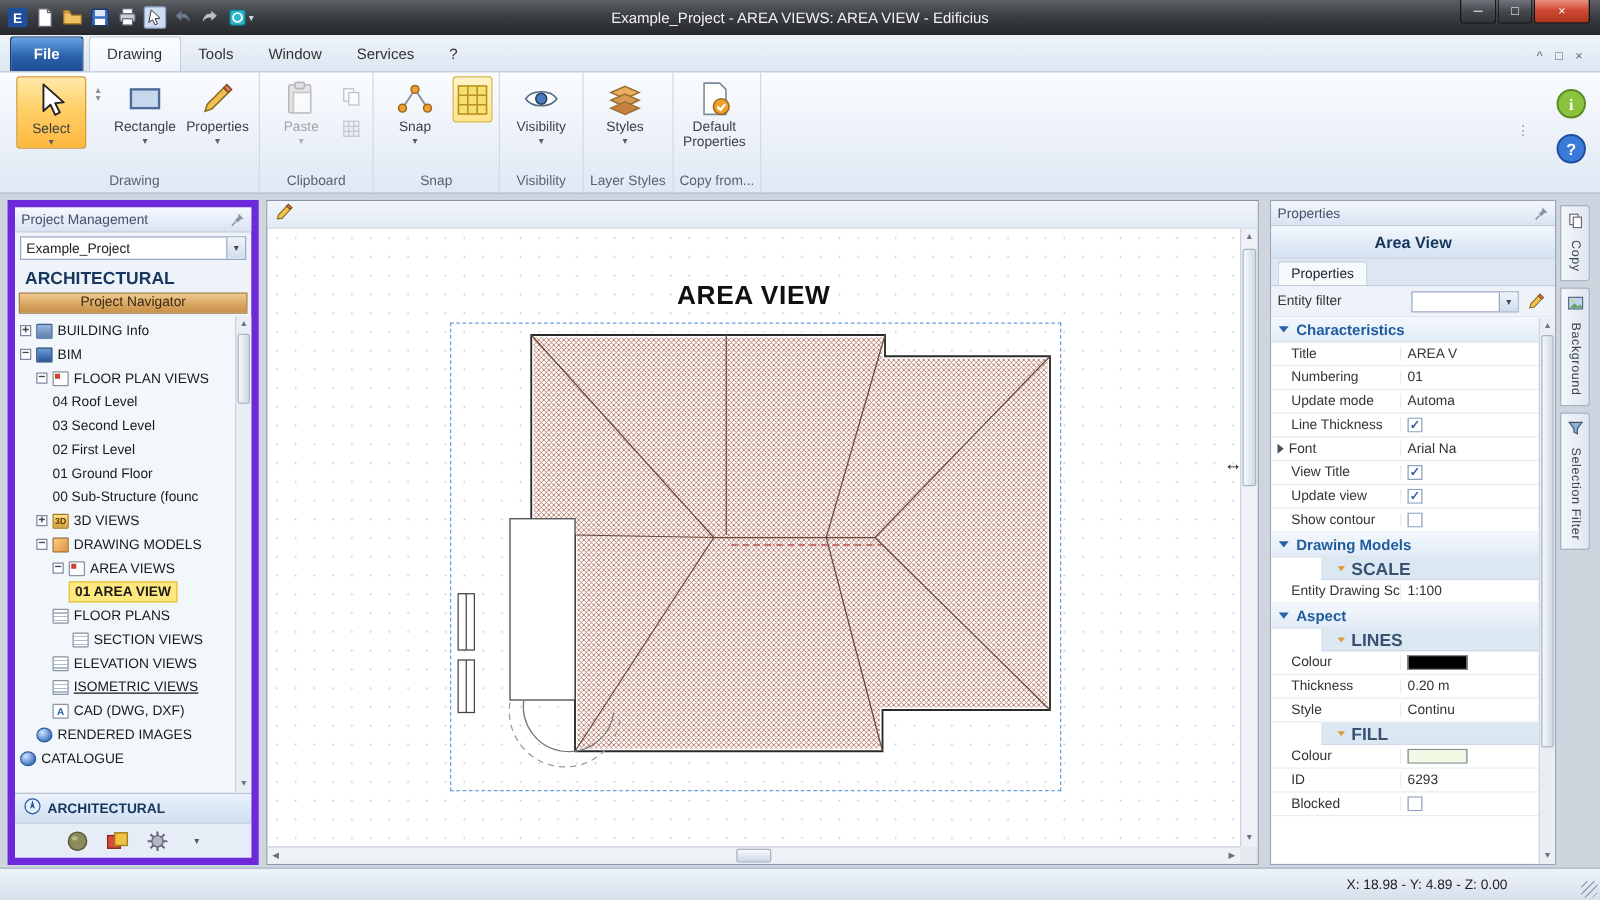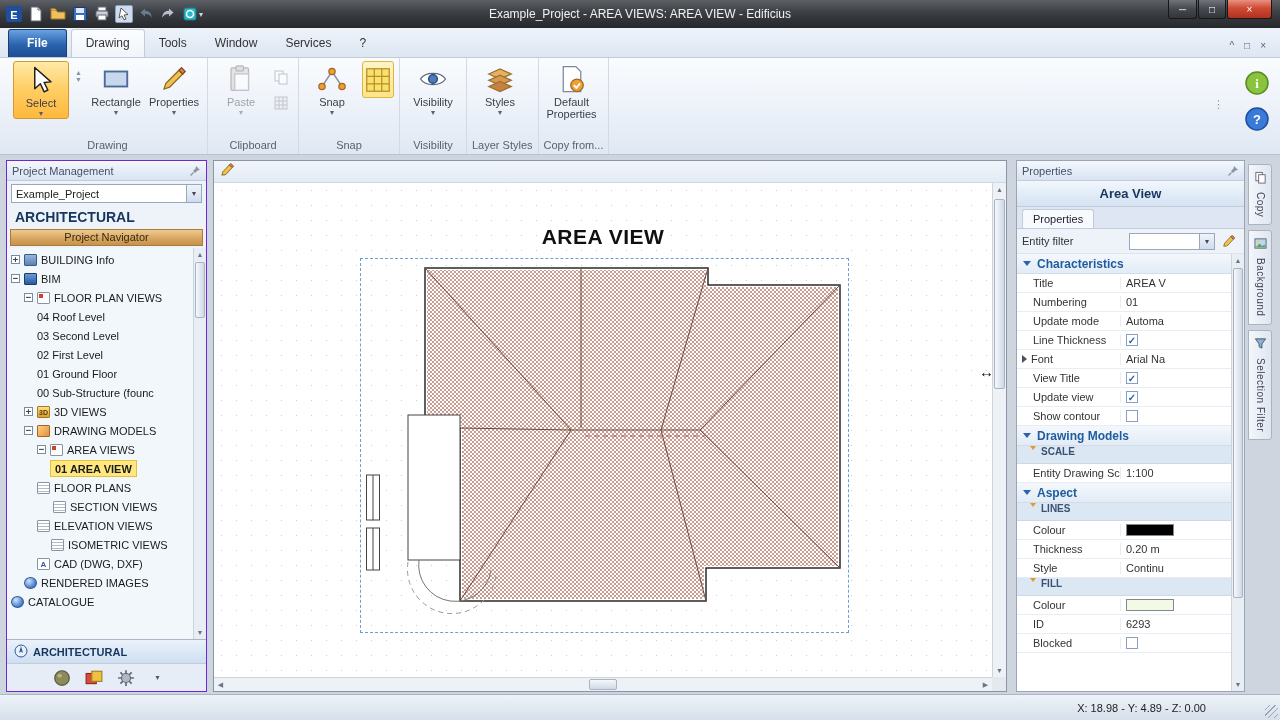--- a/index.html
+++ b/index.html
@@ -67,21 +67,21 @@
   .pin svg { width:12px; height:12px; }
   .mini-scroll { position:absolute; right:0; top:0; bottom:0; width:13px; background:#e9eef5;
     border-left:1px solid #cdd4de; }
   .sb-arrow { height:13px; font-size:7px; color:#6a7484; text-align:center; line-height:13px; }
   .sb-arrow.bottom { position:absolute; bottom:0; left:0; right:0; }
   .sb-thumb { position:absolute; left:1px; right:1px; border:1px solid #a8b4c4; border-radius:2px;
     background:linear-gradient(90deg,#f6f9fc,#cfd8e4); }
 
   
   #left-panel { position:absolute; left:6px; top:160px; width:201px; height:532px;
-    background:#eef3fa; border:1px solid #6d28d9; display:flex; flex-direction:column; }
+    background:#eef3fa; border:6px solid #6d28d9; display:flex; flex-direction:column; }
   .proj-select { margin:3px 4px 2px; height:19px; background:#fff; border:1px solid #98a8c0;
     display:flex; align-items:center; font-size:11px; padding-left:4px; color:#222; }
   .proj-caret { margin-left:auto; width:15px; height:100%; background:linear-gradient(#f0f4fa,#cfdcee);
     border-left:1px solid #98a8c0; display:flex; align-items:center; justify-content:center; font-size:8px; color:#445; }
   .arch-title { font-size:14px; font-weight:bold; color:#17365d; padding:4px 8px 3px; }
   .nav-btn { margin:1px 3px 2px; height:17px; background:linear-gradient(#eecb90,#d6a45f 60%,#c8924a);
     border:1px solid #a87c3a; font-size:11px; color:#3a2a12; text-align:center; line-height:15px; }
   .tree { flex:1; position:relative; overflow:hidden; background:#f2f7fc; font-size:11px; }
   .tree-inner { position:absolute; left:0; right:14px; top:2px; }
   .tree-row { height:19px; display:flex; align-items:center; white-space:nowrap; color:#1a1a1a; overflow:hidden; }
@@ -141,22 +141,22 @@
     color:#333; border-bottom:1px solid #dde4ee; background:#eef3fa; }
   .filter-select { width:86px; height:17px; background:#fff; border:1px solid #98a8c0; margin-left:auto;
     display:flex; align-items:center; }
   .filter-edit { width:20px; height:18px; display:flex; align-items:center; justify-content:center; }
   .filter-edit svg { width:14px; height:14px; }
   .rp-body { flex:1; position:relative; overflow:hidden; background:#fff; }
   .rp-rows { position:absolute; left:0; right:13px; top:0; }
   .prop-section { height:20px; display:flex; align-items:center; gap:6px; padding-left:6px;
     background:linear-gradient(#f4f8fd,#e2ebf6); border-bottom:1px solid #d4dce8;
     font-size:12px; font-weight:bold; color:#1f5c9e; }
-  .prop-sub { height:18px; display:flex; gap:5px; padding-left:13px;
-    background:#dce7f4; border-bottom:1px solid #cdd8e6; font-size:10px; font-weight:bold; color:#3a5272; }
+  .prop-sub { height:18px; display:flex; align-items:center; gap:5px; padding-left:13px;
+    background:#dce7f4; border-bottom:1px solid #cdd8e6; font-size:14px; font-weight:bold; color:#3a5272;margin-left:40px; }
   .prop-row { height:19px; display:flex; border-bottom:1px solid #e8edf4; font-size:11px; color:#333; align-items:center; }
   .pr-label { width:104px; padding-left:16px; overflow:hidden; white-space:nowrap;
     border-right:1px solid #e8edf4; display:flex; align-items:center; }
   .pr-label.expandable { padding-left:5px; }
   .pr-exp { width:0; height:0; border-top:4px solid transparent; border-bottom:4px solid transparent;
     border-left:5px solid #44506a; margin-right:4px; }
   .pr-value { flex:1; padding-left:5px; display:flex; align-items:center; overflow:hidden; white-space:nowrap; }
   .cb { width:12px; height:12px; border:1px solid #8aa0c0; background:#fff; font:bold 10px/11px "Liberation Sans",sans-serif;
     color:#2a62ad; text-align:center; }
   .swatch { width:48px; height:12px; border:1px solid #808890; }
@@ -463,21 +463,21 @@
           <span class="tree-label">FLOOR PLANS</span>
         </div>
         <div class="tree-row" style="padding-left: 46px;">
           <span class="ti ti-sheet"></span>
           <span class="tree-label">SECTION VIEWS</span>
         </div>
         <div class="tree-row" style="padding-left: 30px;">
           <span class="ti ti-sheet"></span>
           <span class="tree-label">ELEVATION VIEWS</span>
         </div>
-        <div class="tree-row" style="padding-left: 44px;">
+        <div class="tree-row" style="padding-left: 30px; text-decoration: underline;">
           <span class="ti ti-sheet"></span>
           <span class="tree-label">ISOMETRIC VIEWS</span>
         </div>
         <div class="tree-row" style="padding-left: 30px;">
           <span class="ti ti-cad">A</span>
           <span class="tree-label">CAD (DWG, DXF)</span>
         </div>
         <div class="tree-row" style="padding-left: 17px;">
           <span class="ti ti-sphere"></span>
           <span class="tree-label">RENDERED IMAGES</span>

